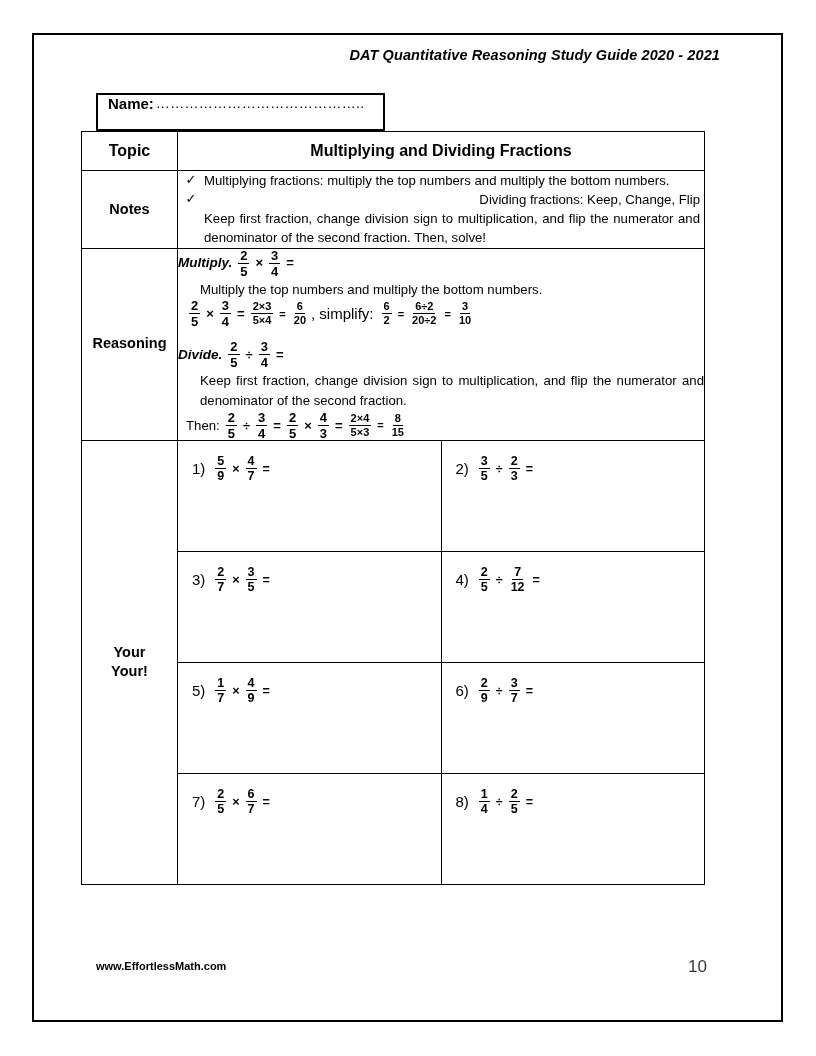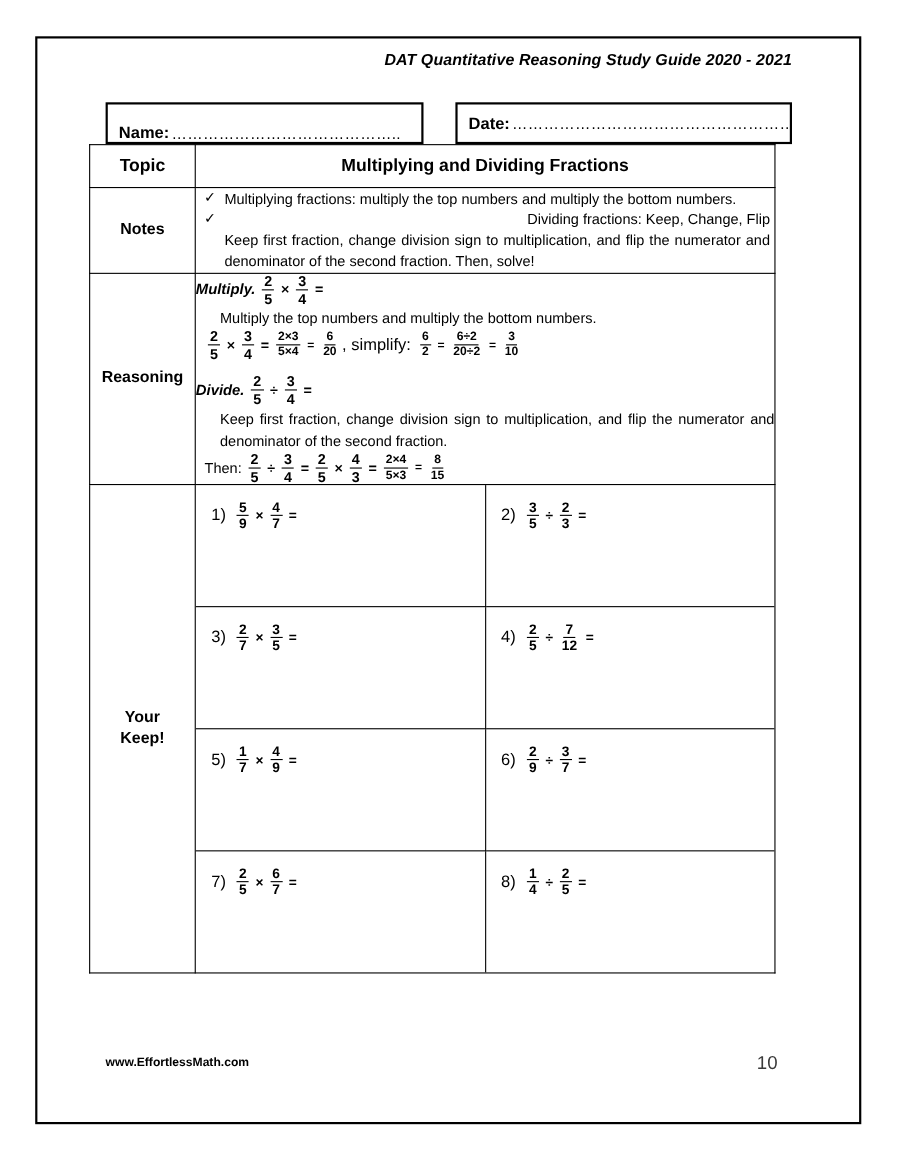--- a/index.html
+++ b/index.html
@@ -49,21 +49,21 @@
   
   .namebox {
     position: absolute;
     left: 96px;
     top: 93px;
     width: 289px;
     height: 38px;
     border: 2px solid #000000;
     box-sizing: border-box;
     display: flex;
-    align-items: flex-end;
+    align-items: flex-start;
     padding-left: 10px;
   }
   .datebox {
     position: absolute;
     left: 414px;
     top: 93px;
     width: 306px;
     height: 38px;
     border: 2px solid #000000;
     box-sizing: border-box;
@@ -242,24 +242,20 @@
 
 <div class="content">
 
   <div class="doc-title">DAT Quantitative Reasoning Study Guide 2020 - 2021</div>
 
   <div class="namebox">
     <span class="fieldlabel">Name:</span>
     <span class="dots">……………………………………..</span>
   </div>
 
-  <div class="datebox">
-    <span class="fieldlabel">Date:</span>
-    <span class="dots">………………………………………………</span>
-  </div>
 
   <table class="tbl">
     <colgroup>
         <col class="col-label">
         <col>
       </colgroup>
     <tbody>
 
       <tr>
         <td class="rowlabel topic-cell">Topic</td>
@@ -402,21 +398,21 @@
                 </span>
             </span>
           </div>
 
         </td>
       </tr>
 
       <tr>
         <td class="rowlabel">
           <div>Your</div>
-          <div>Keep!</div>
+          <div>Your!</div>
         </td>
         <td class="yt-cell">
           <table class="yt-table">
             <tbody>
               <tr>
                 <td>
                   <div class="q">
                     <span class="qnum">1)</span>
                     <span class="mexpr m-q">
                       <span class="frac">

